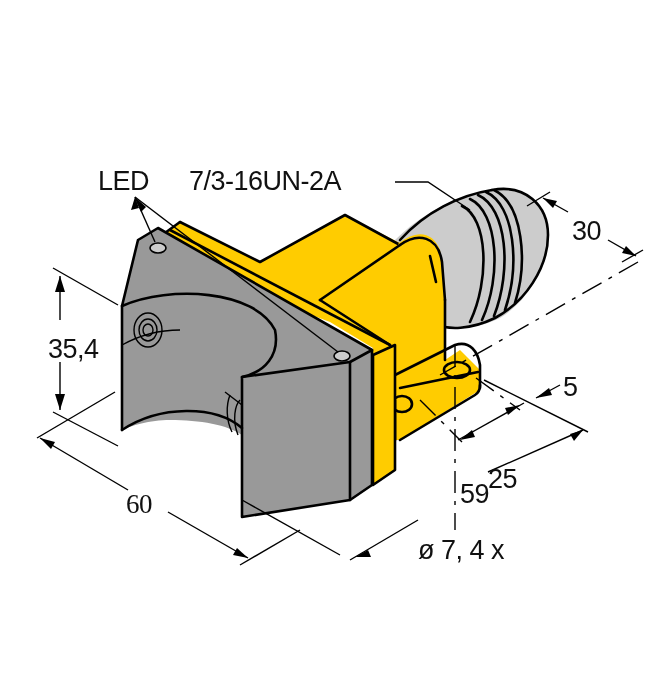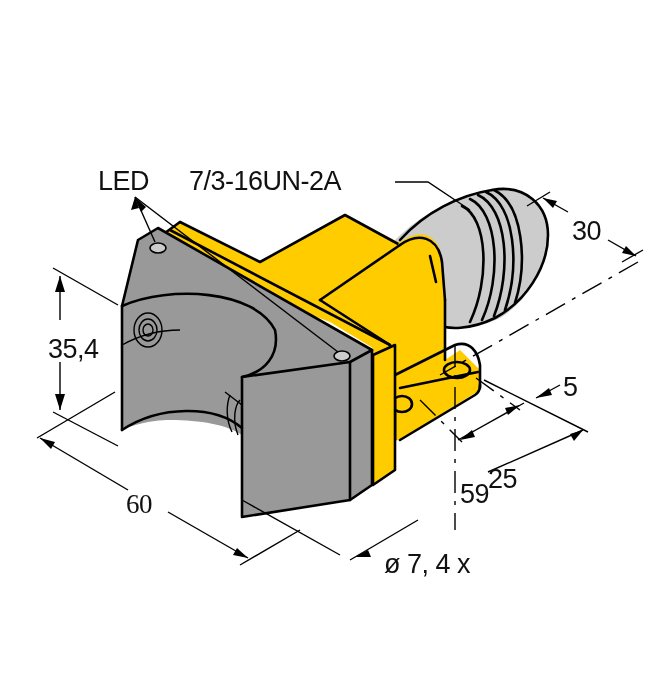--- a/index.html
+++ b/index.html
@@ -145,13 +145,13 @@
 </svg>
 
 <div class="lbl" style="left:98px; top:168px;">LED</div>
 <div class="lbl" style="left:189px; top:168px;">7/3-16UN-2A</div>
 <div class="lbl" style="left:572px; top:218px;text-align:center;">30</div>
 <div class="lbl" style="left:28px; top:336px;margin-left:20px;">35,4</div>
 <div class="lbl" style="left:563px; top:374px;">5</div>
 <div class="lbl" style="left:488px; top:430px;margin-top:36px;">25</div>
 <div class="lbl" style="left:460px; top:481px;">59</div>
 <div class="lbl" style="left:126px; top:491px;font-family:Liberation Serif, serif;">60</div>
-<div class="lbl" style="left:384px; top:537px;margin-top:14px;">ø 7,  4 x</div>
+<div class="lbl" style="left:418px; top:537px;">ø 7,  4 x</div>
 
 </body></html>

